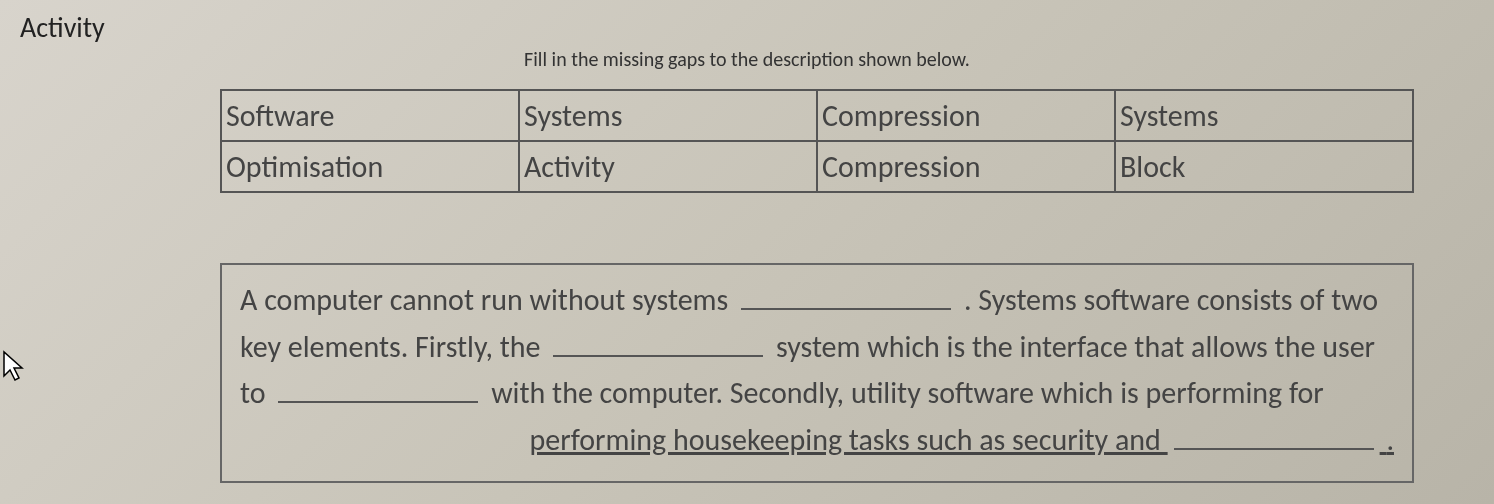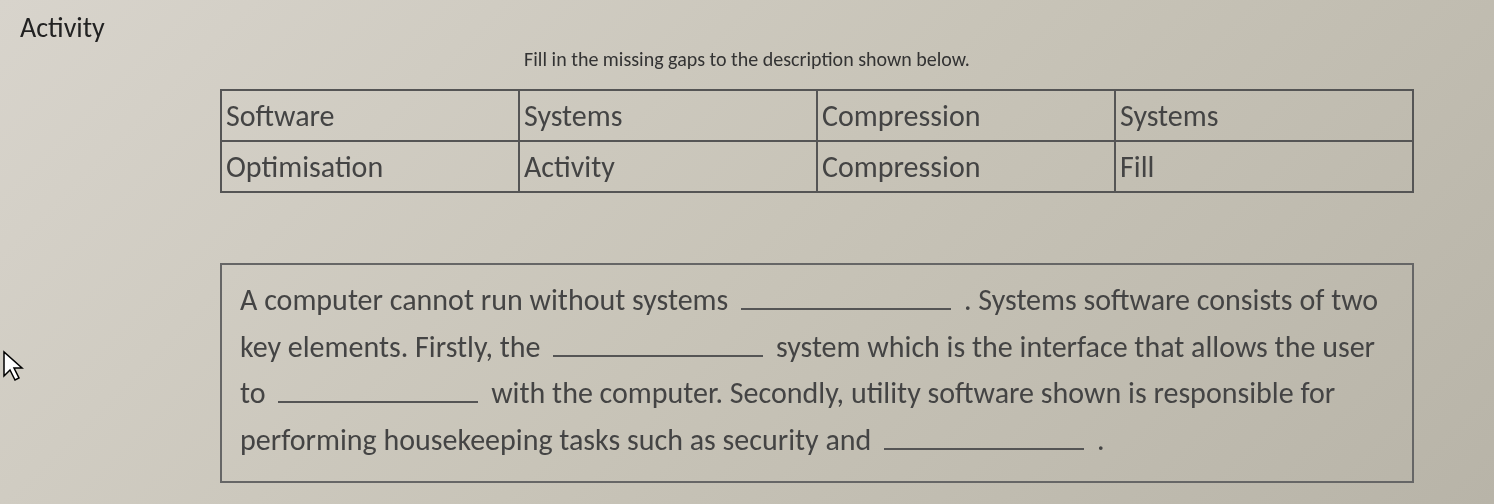--- a/index.html
+++ b/index.html
@@ -73,21 +73,22 @@
       min-width: 210px;
     }
     .cursor {
       position: absolute;
       left: 2px;
       top: 350px;
       pointer-events: none;
     }
     .center-last {
       display: block;
-      text-align: left;
+      text-align: right;
+      text-decoration: underline;
     }
   </style>
 </head>
 <body>
 
 <div class="header">
   <div class="activity-title">Activity</div>
   <div class="instruction">Fill in the missing gaps to the description shown below.</div>
 </div>
 
@@ -98,33 +99,33 @@
         <tr>
       <td>Software</td>
       <td>Systems</td>
       <td>Compression</td>
       <td>Systems</td>
     </tr>
     <tr>
       <td>Optimisation</td>
       <td>Activity</td>
       <td>Compression</td>
-      <td>Fill</td>
+      <td>Block</td>
     </tr>
   </tbody>
     </table>
 
   <div class="fill-paragraph">
     <span>A computer cannot run without systems </span>
     <span class="blank med"></span>
     <span>. Systems software consists of two key elements. Firstly, the </span>
     <span class="blank med"></span>
     <span> system which is the interface that allows the user to </span>
     <span class="blank short"></span>
-    <span> with the computer.  Secondly, utility software shown is responsible for</span>
+    <span> with the computer.  Secondly, utility software which is performing for</span>
     <span class="center-last">
       <span>performing housekeeping tasks such as security and </span>
       <span class="blank short"></span>
       <span>.</span>
     </span>
   </div>
 
 </div>
 
 <svg class="cursor" width="26" height="34" viewBox="0 0 26 34">

